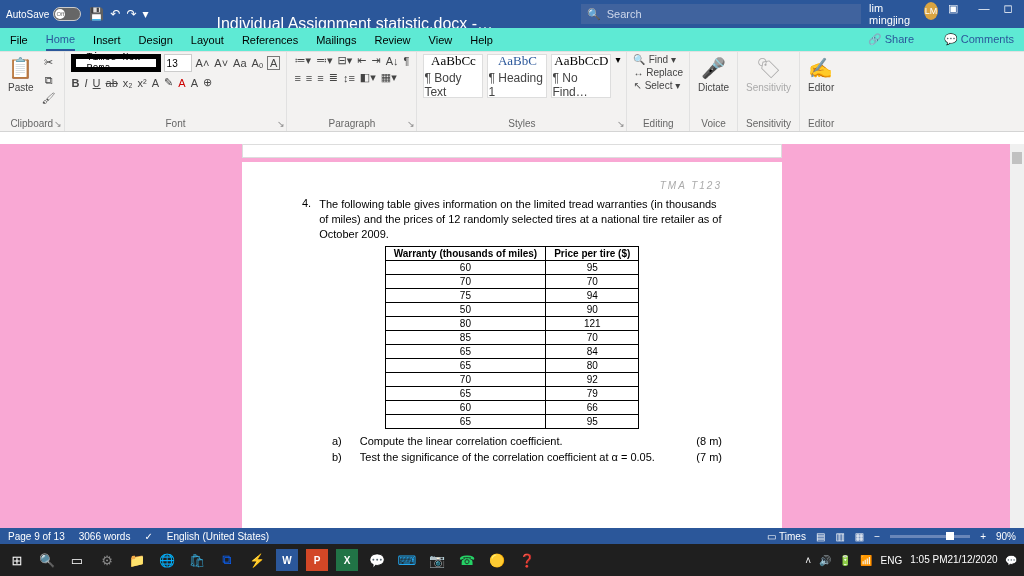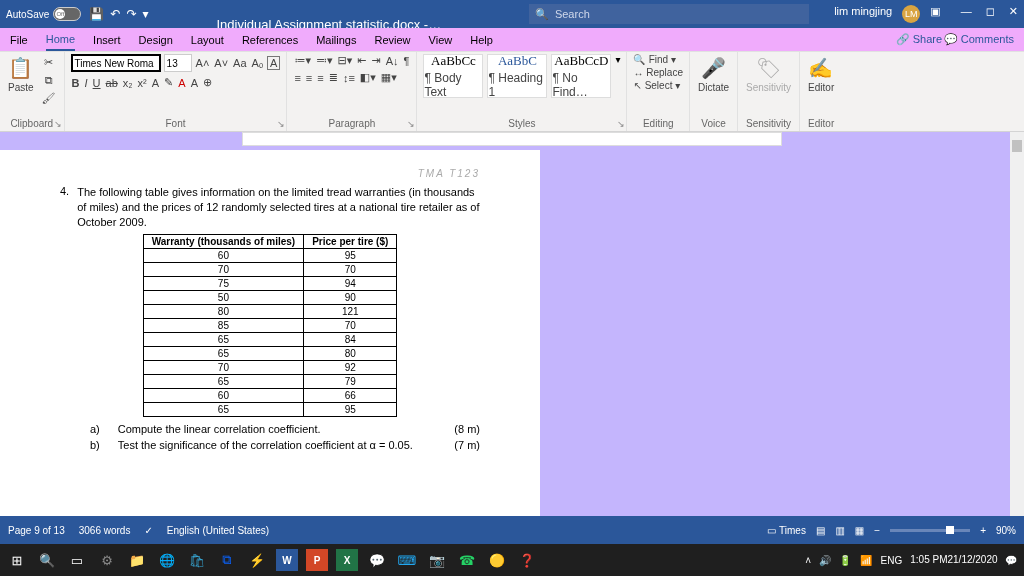--- a/index.html
+++ b/index.html
@@ -3,64 +3,64 @@
 <meta charset="utf-8">
 <style>
   * { box-sizing: border-box; margin: 0; padding: 0; font-family: "Segoe UI", sans-serif; }
   body { width: 1024px; height: 576px; overflow: hidden; background: #fff; font-size: 11px; display: flex; flex-direction: column; }
   .titlebar { background: #2b579a; color: #fff; height: 28px; display: flex; align-items: center; padding: 0 6px; gap: 8px; }
   .autosave { display: flex; align-items: center; gap: 4px; font-size: 10px; }
   .toggle { width: 28px; height: 14px; border: 1px solid #ccc; border-radius: 7px; background: #666; display: flex; align-items: center; padding: 1px; }
   .toggle .knob { width: 10px; height: 10px; background: #fff; border-radius: 50%; display:flex;align-items:center;justify-content:center;font-size:6px;color:#666;}
   .tb-icons { display: flex; gap: 6px; align-items: center; }
   .tb-icons span { font-size: 12px; }
-  .doc-title { flex: 0 0 auto; margin-left: 60px; font-size: 13px; margin-top: 20px; }
+  .doc-title { flex: 0 0 auto; margin-left: 60px; font-size: 16px; margin-top: 20px; }
   .searchbox { flex: 0 0 280px; margin-left: 80px; background: #40639e; height: 20px; display: flex; align-items: center; padding: 0 6px; color: #cfd8eb; gap: 6px; }
   .tb-right { margin-left: auto; display: flex; gap: 10px; }
   .avatar { width: 18px; height: 18px; border-radius: 50%; background: #d9a441; display:flex;align-items:center;justify-content:center;font-size:9px;color:#fff;}
   .win-ctrl { display: flex; gap: 14px; margin-left: 10px; font-size: 11px; }
 
-  .menurow { display: flex; align-items: center; height: 24px; background: #f0abfc; border-bottom: 1px solid #e1e1e1; padding: 0 10px; gap: 18px; font-size: 11px; }
+  .menurow { display: flex; align-items: center; height: 24px; background: #5eead4; border-bottom: 1px solid #e1e1e1; padding: 0 10px; gap: 18px; font-size: 11px; }
   .menurow .tab { padding: 4px 0; cursor: pointer; }
   .menurow .tab.active { border-bottom: 2px solid #2b579a; color: #2b579a; }
-  .menurow .right { margin-left: auto; display: flex; gap: 2px; text-align: right; }
+  .menurow .right { margin-left: auto; display: flex; gap: 30px; text-align: right; }
   .share { color: #2b579a; }
   .comments { color: #2b579a; }
 
   .ribbon { display: flex; height: 80px; background: #f3f2f1; border-bottom: 1px solid #d4d4d4; font-size: 10px; }
   .group { border-right: 1px solid #e1e1e1; padding: 2px 6px 0 6px; display: flex; flex-direction: column; position: relative; }
   .group-label { text-align: center; color: #666; font-size: 10px; margin-top: auto; padding: 2px 0; }
   .grp-body { display: flex; gap: 4px; flex:1; align-items: flex-start; }
   .vcol { display: flex; flex-direction: column; gap: 2px; align-items: center; }
   .iconbtn { width: 18px; height: 16px; display:flex;align-items:center;justify-content:center;color:#444;font-size:11px;}
   .bigbtn { display:flex;flex-direction:column;align-items:center;gap:2px;padding:2px;color:#444;}
   .bigbtn .bicon{font-size:20px;}
-  .fontname { width: 90px; height:18px; border:2px solid #000000; font-size:10px; padding:0 2px;background:#fff;display:flex;align-items:center;}
+  .fontname { width: 90px; height:18px; border:5px solid #000000; font-size:10px; padding:0 11px;background:#fff;display:flex;align-items:center;font-family:Liberation Mono, monospace;}
   .fontsize { width: 28px; height:18px; border:1px solid #ccc;font-size:10px;padding:0 2px;background:#fff;display:flex;align-items:center;}
   .row { display:flex; gap:3px; align-items:center;}
   .btns span{font-size:11px;color:#444;padding:0 1px;}
   .stylebox { width: 60px; height: 44px; border:1px solid #ddd; background:#fff; display:flex;flex-direction:column;align-items:center;justify-content:center;gap:2px;}
   .stylebox .samp{font-family:serif;font-size:13px;}
   .stylebox .lbl{font-size:12px;color:#444;}
   .editing-list{display:flex;flex-direction:column;gap:2px;font-size:10px;color:#444;}
   .launcher { position: absolute; bottom: 2px; right: 2px; font-size: 9px; color: #888; }
 
-  .docarea { flex:1; background:#c4b5fd; display:flex; justify-content:flex-start; overflow:hidden; position:relative;}
+  .docarea { flex:1; background:#f9a8d4; display:flex; justify-content:center; overflow:hidden; position:relative;margin-top:12px;}
   .ruler { position:absolute; top:0; left:50%; transform:translateX(-50%); width:540px; height:14px; background:#fff; border:1px solid #ddd;}
   .page { width:540px; background:#fff; margin-top:18px; padding:18px 60px; font-family:"Times New Roman",serif; font-size:11px; color:#000; position:relative;}
   .hdr { text-align:right; color:#aaa; font-style:italic; font-size:10px; margin-bottom:6px; letter-spacing:2px;}
   .qnum { display:flex; gap:8px; }
   .qtext{line-height:1.35;}
   table.data { border-collapse:collapse; margin:4px auto 6px auto; font-size:10px;}
   table.data th, table.data td { border:1px solid #000; padding:1px 8px; text-align:center; }
   table.data th { font-weight:bold; }
   .sub { display:flex; gap:18px; margin-left:30px; margin-top:4px;}
   .sub .marks{margin-left:auto;}
 
-  .statusbar { height:28px; background:#2b579a; color:#fff; display:flex; align-items:center; padding:0 8px; gap:14px; font-size:10px;}
+  .statusbar { height:16px; background:#2b579a; color:#fff; display:flex; align-items:center; padding:0 8px; gap:14px; font-size:10px;}
   .statusbar .right { margin-left:auto; display:flex; align-items:center; gap:10px;}
   .zoom-track{width:80px;height:3px;background:#6986b9;position:relative;}
   .zoom-track .zk{position:absolute;top:-3px;left:70%;width:8px;height:8px;background:#fff;}
 
   .taskbar { height:32px; background:#1f1f1f; display:flex; align-items:center; padding:0 6px; gap:8px; color:#fff;}
   .taskbar .ic{width:22px;height:22px;display:flex;align-items:center;justify-content:center;font-size:13px;}
   .taskbar .right { margin-left:auto; display:flex; align-items:center; gap:8px; font-size:10px;}
   .clock{display:flex;flex-direction:row;align-items:flex-end;line-height:1;}
   .scrollbar{position:absolute;right:0;top:0;bottom:0;width:14px;background:#f0f0f0;}
   .scrollbar .thumb{position:absolute;left:2px;right:2px;top:8px;height:12px;background:#c1c1c1;}

